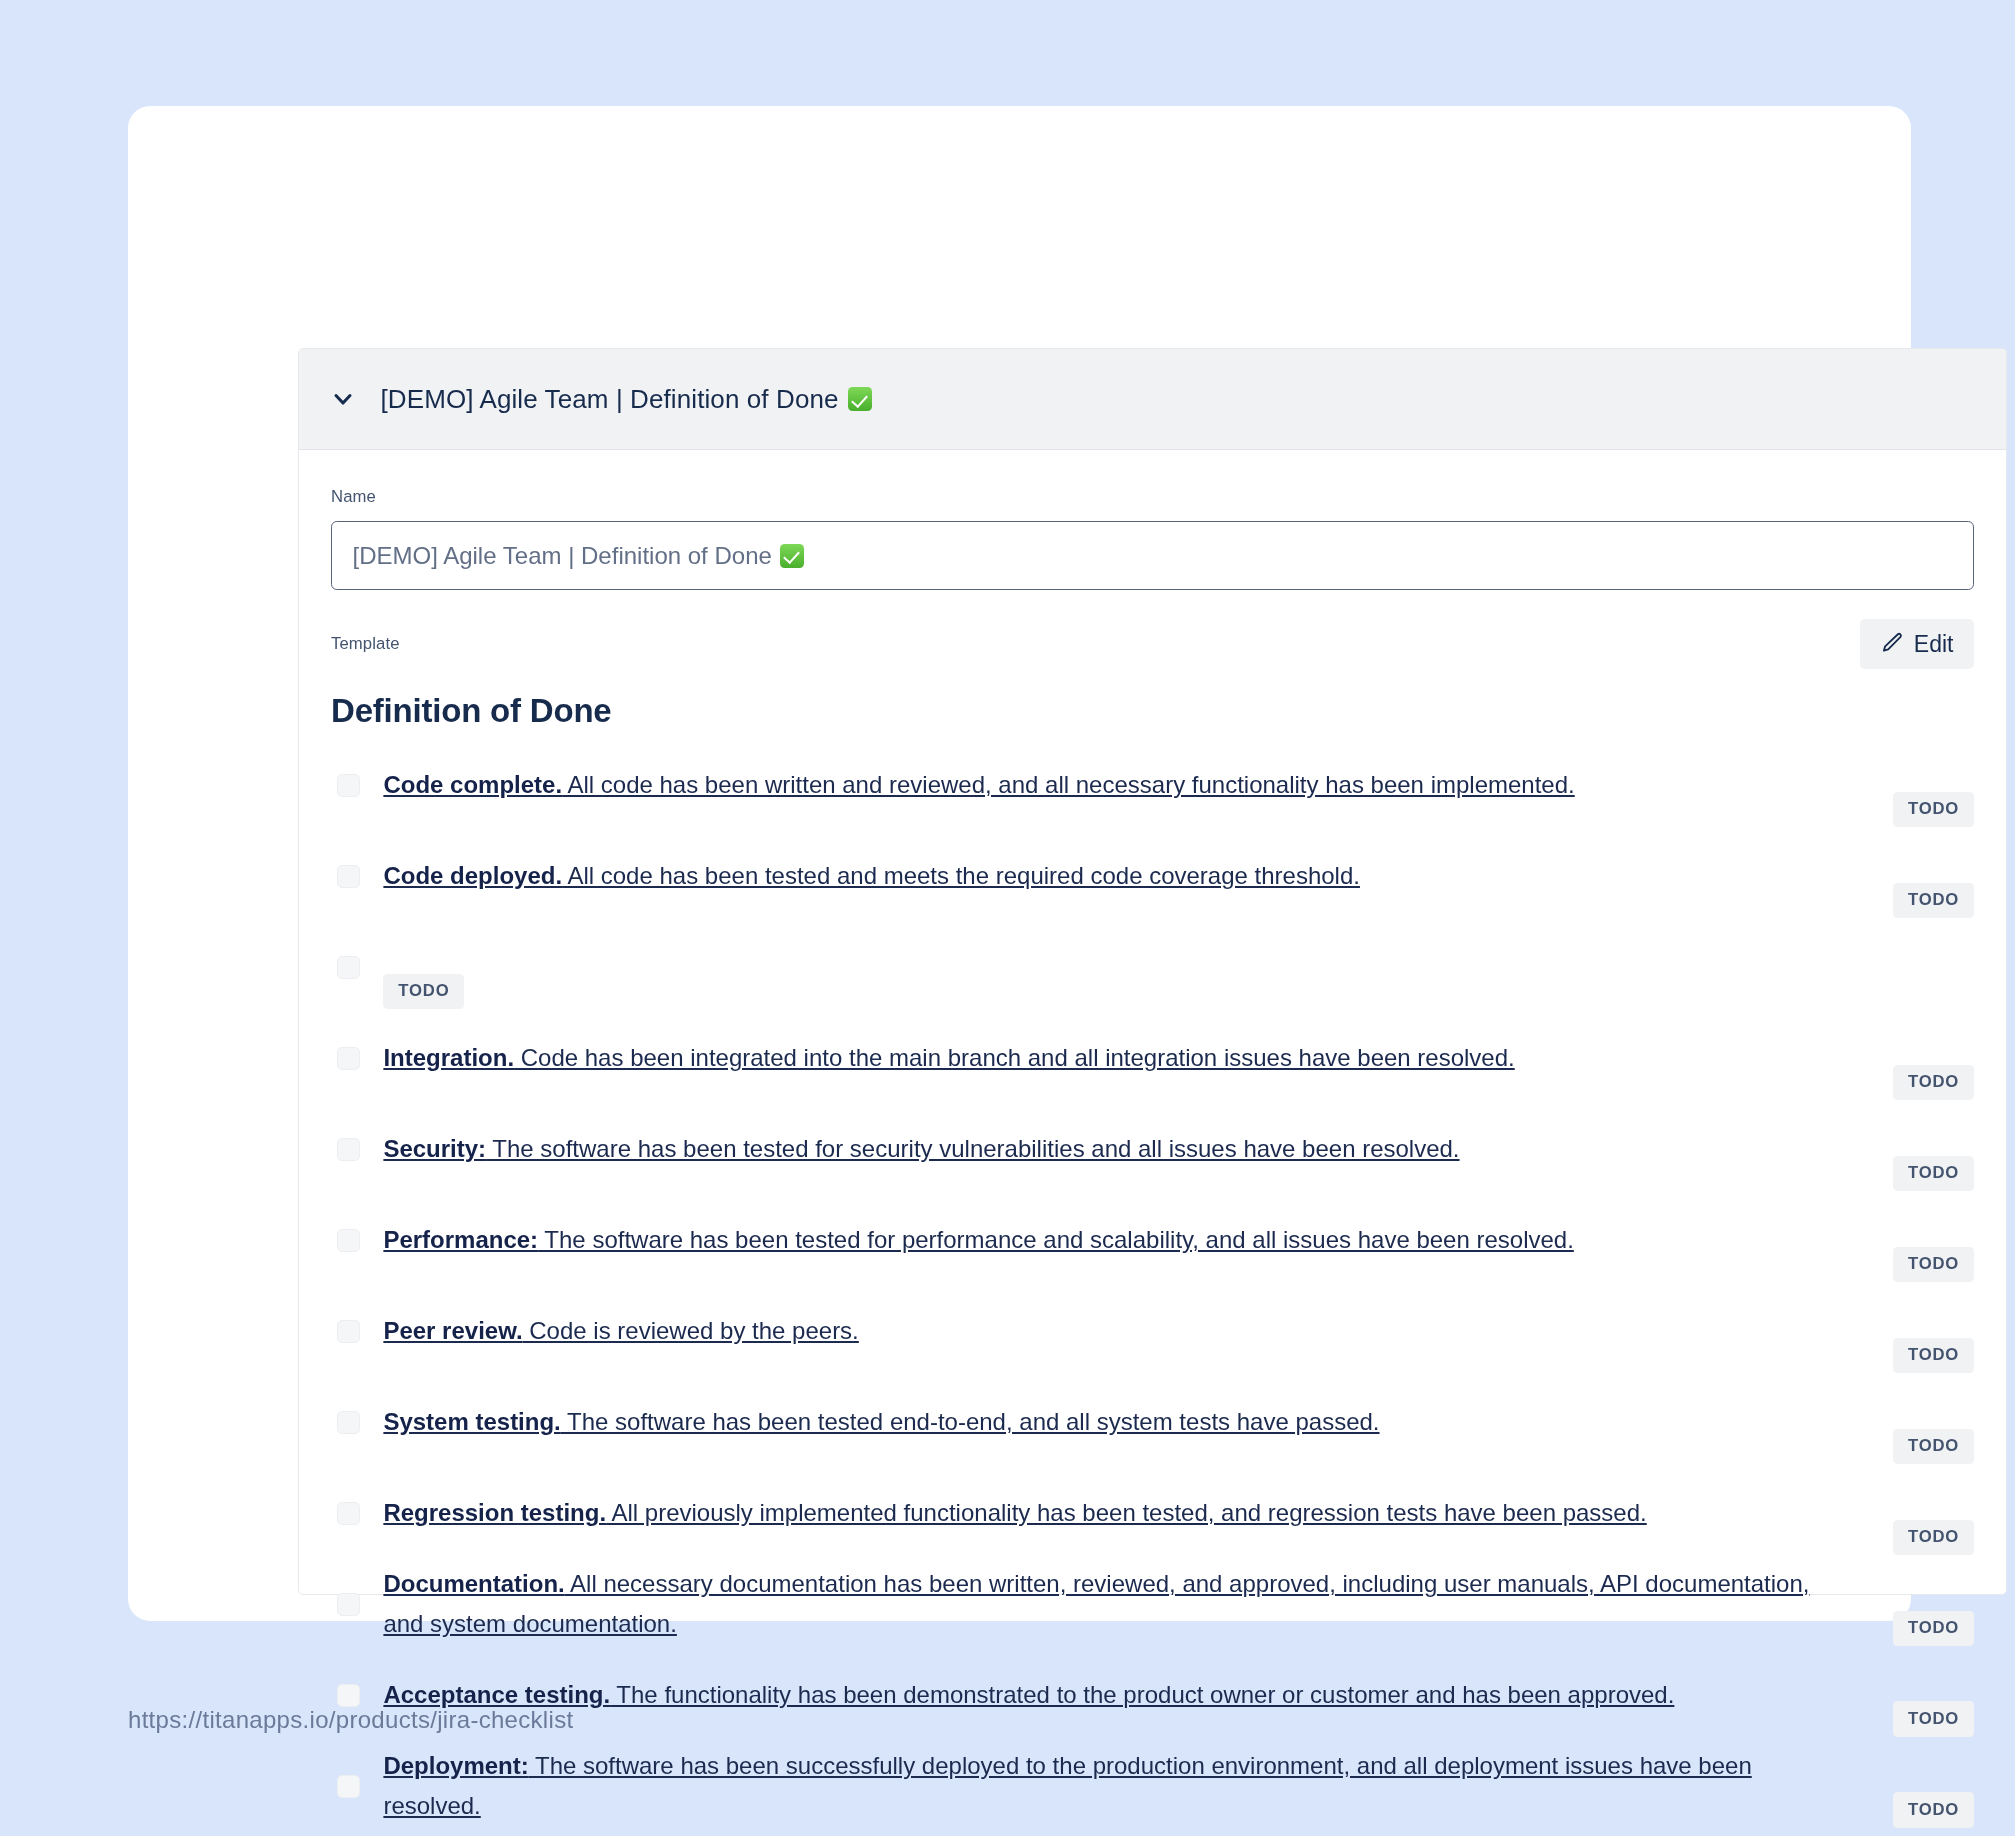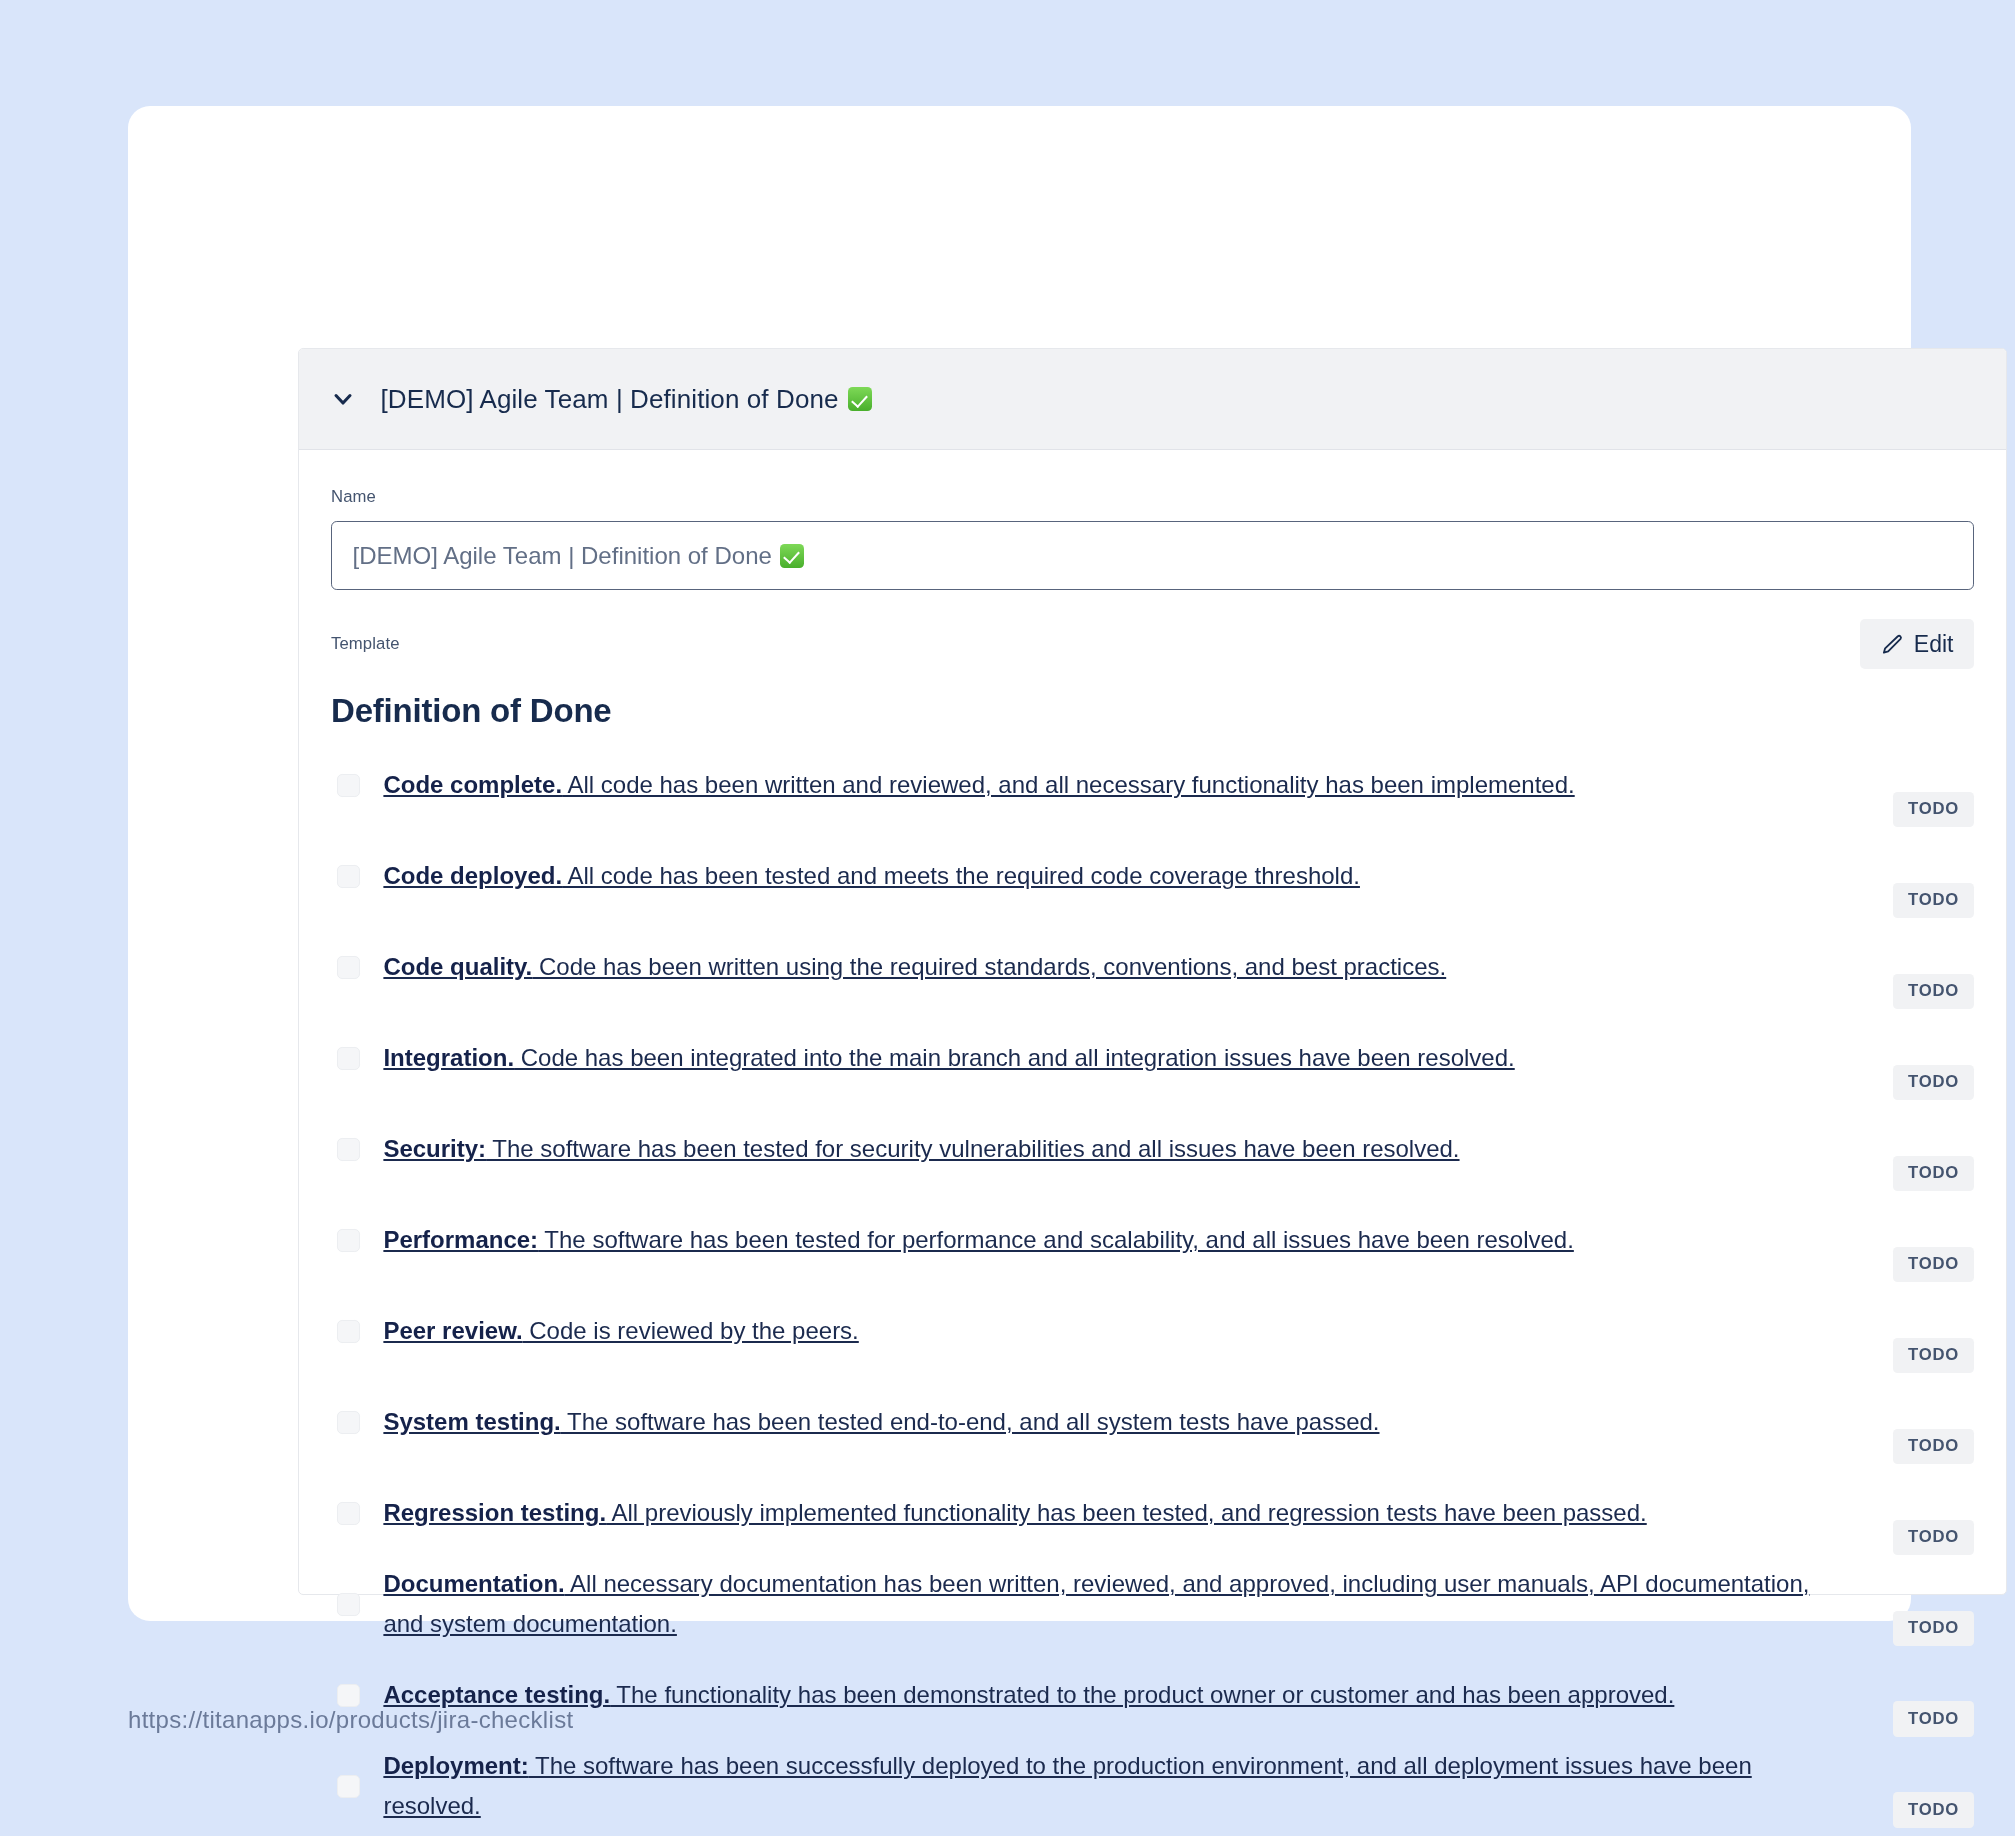--- a/index.html
+++ b/index.html
@@ -128,21 +128,21 @@
   .name-input .emoji-check { margin-left: 7.7px; }
 
   .template-row {
     display: flex;
     align-items: center;
     justify-content: space-between;
     height: 62px;
   }
   .edit-button {
     display: inline-flex;
-    align-items: center;
+    align-items: flex-start;
     gap: 10.3px;
     background: #f1f2f4;
     border: none;
     border-radius: 5.1px;
     padding: 11.5px 20.5px;
     font-size: 23px;
     color: #172b4d;
     cursor: pointer;
     font-family: "Liberation Sans", sans-serif;
   }
@@ -266,21 +266,20 @@
               <span class="item-text"><b>Code complete.</b><span> All code has been written and reviewed, and all necessary functionality has been implemented.</span></span>
               <span class="status-badge">TODO</span>
             </li>
             <li class="checklist-item">
               <span class="item-checkbox"></span>
               <span class="item-text"><b>Code deployed.</b><span> All code has been tested and meets the required code coverage threshold.</span></span>
               <span class="status-badge">TODO</span>
             </li>
             <li class="checklist-item">
               <span class="item-checkbox"></span>
-              <span class="item-text"><b>Code quality.</b><span> Code has been written using the required standards, conventions, and best practices.</span></span>
               <span class="status-badge">TODO</span>
             </li>
             <li class="checklist-item">
               <span class="item-checkbox"></span>
               <span class="item-text"><b>Integration.</b><span> Code has been integrated into the main branch and all integration issues have been resolved.</span></span>
               <span class="status-badge">TODO</span>
             </li>
             <li class="checklist-item">
               <span class="item-checkbox"></span>
               <span class="item-text"><b>Security:</b><span> The software has been tested for security vulnerabilities and all issues have been resolved.</span></span>

